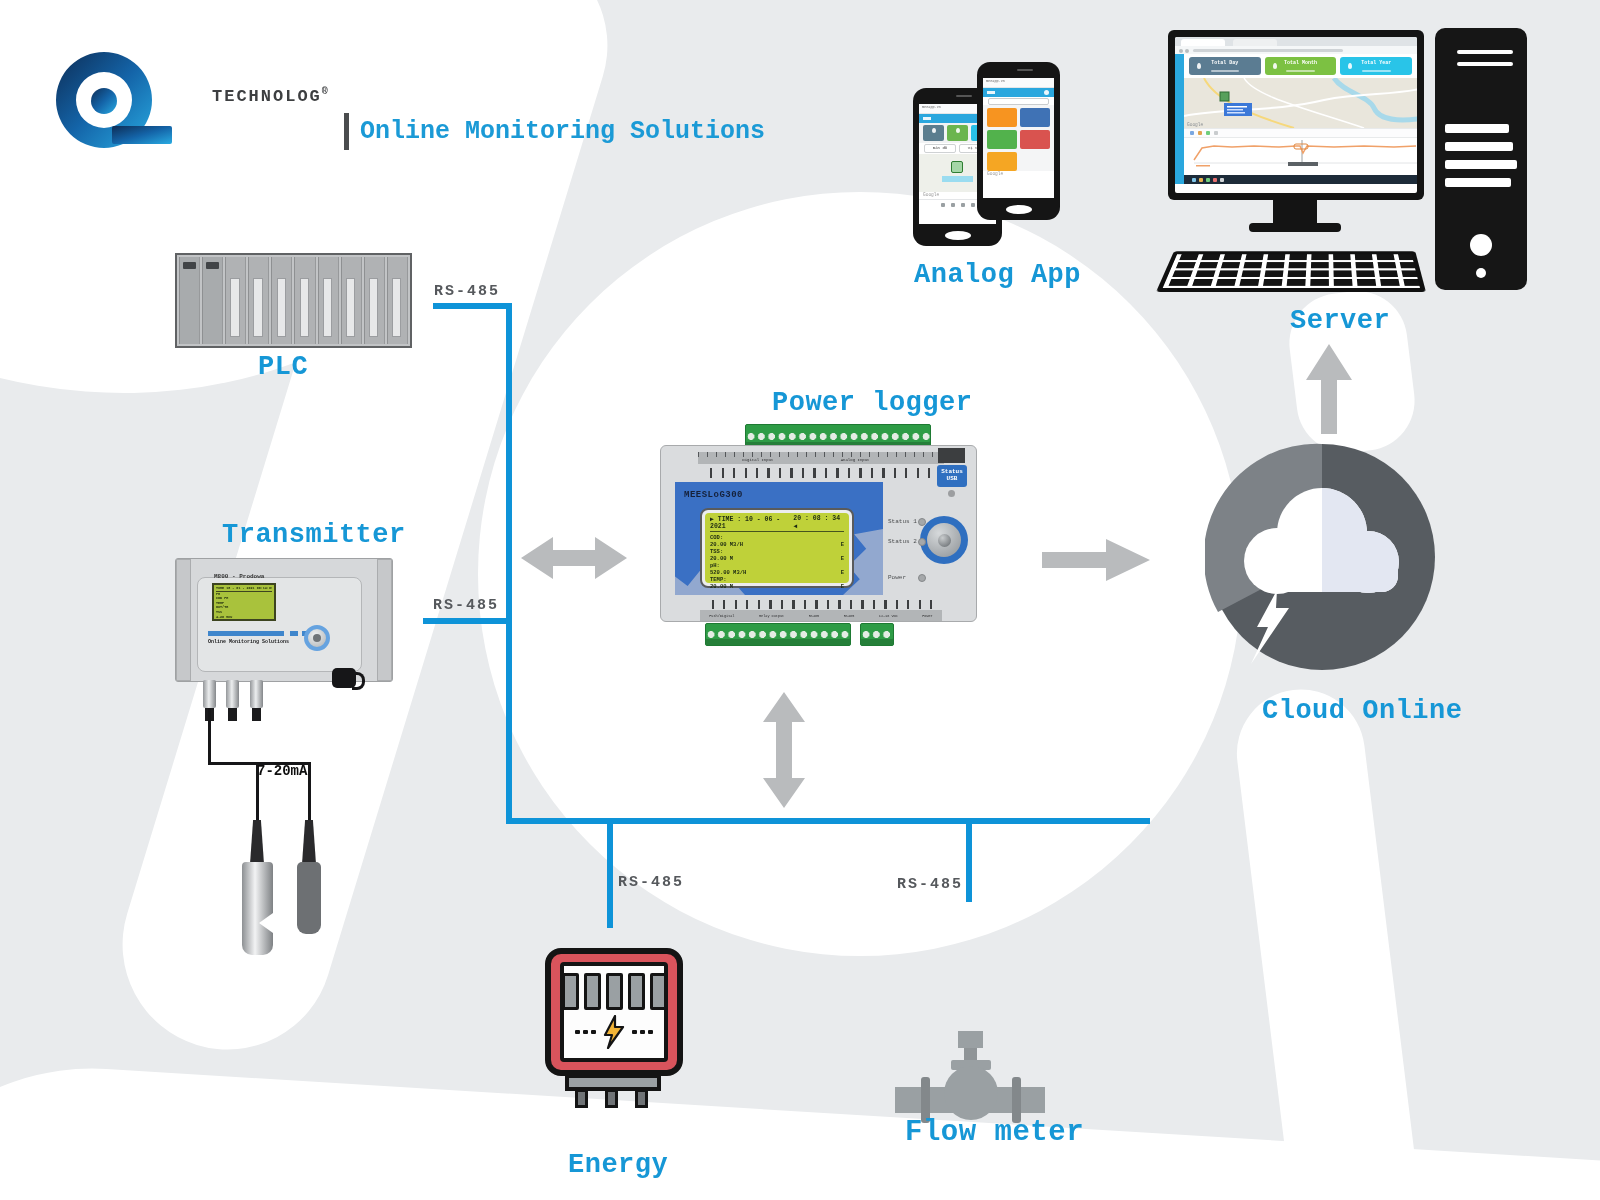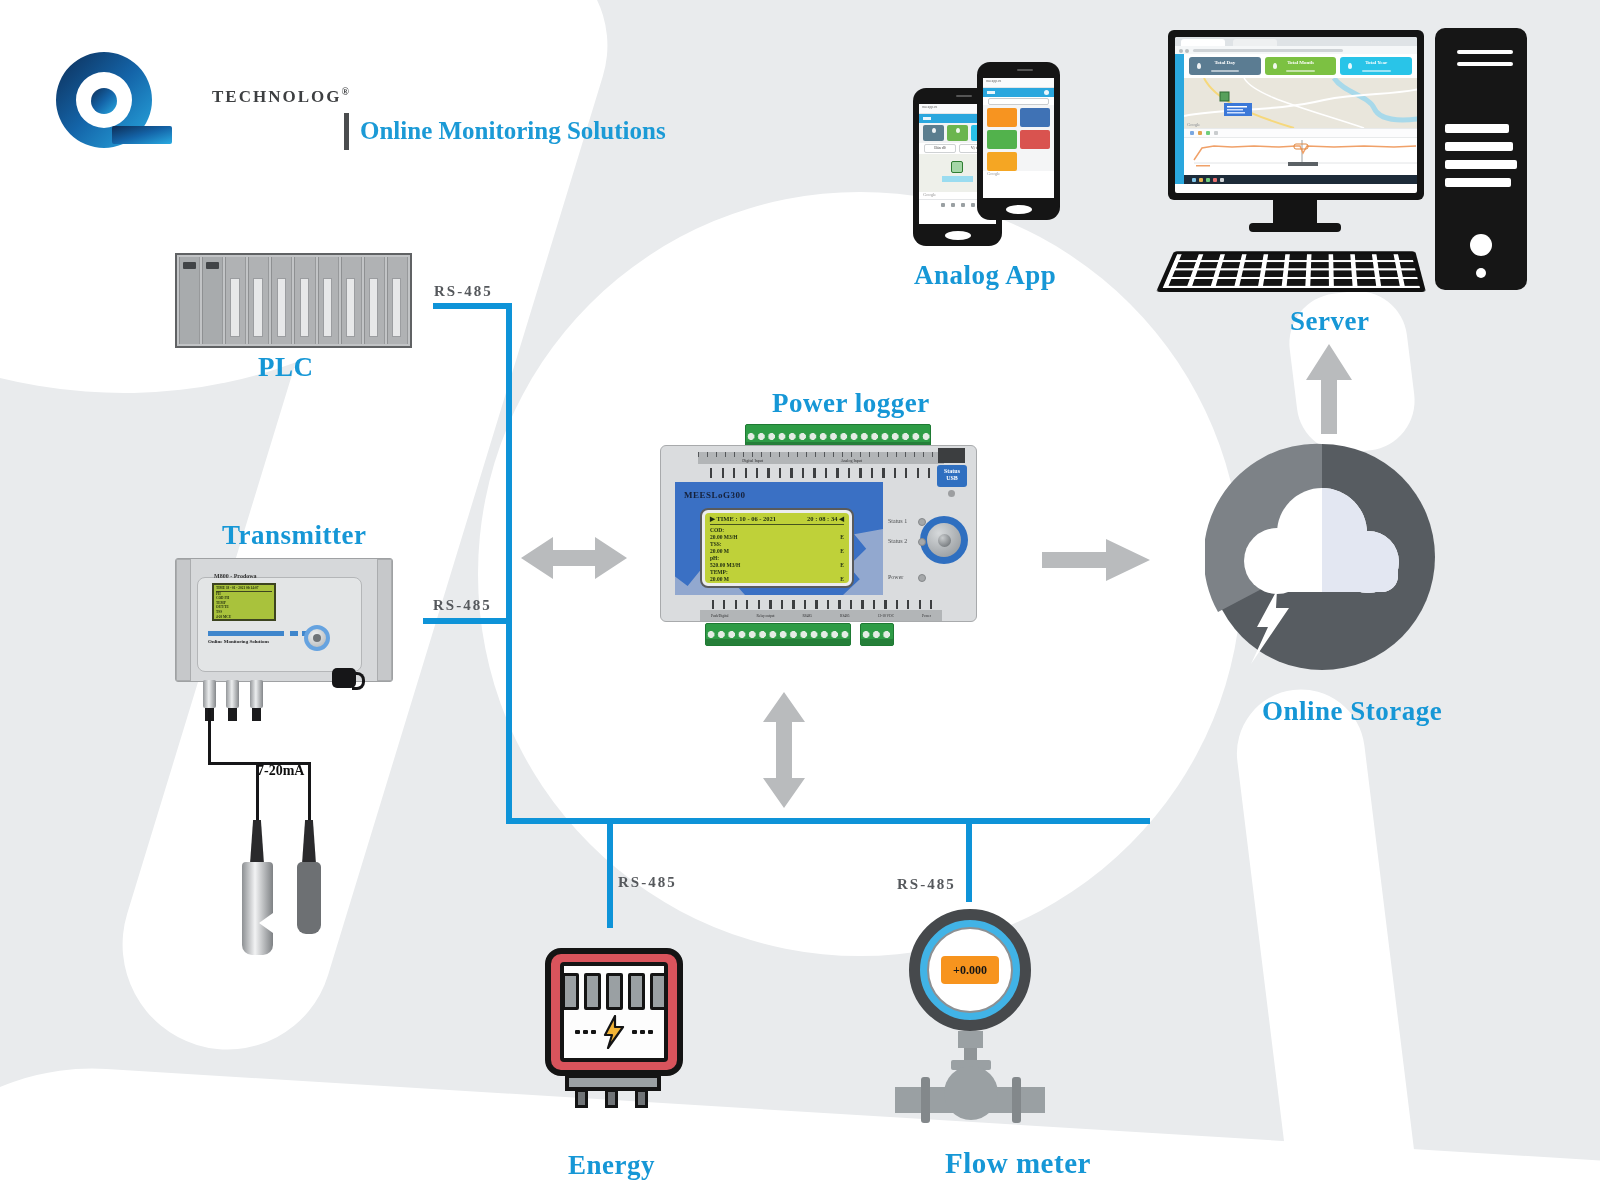--- a/index.html
+++ b/index.html
@@ -1,17 +1,17 @@
 <!DOCTYPE html>
 <html><head>
 <meta charset="utf-8">
 <style>
   html,body{margin:0;padding:0;background:#fff;}
   .canvas{position:relative;width:1600px;height:1200px;background:#e9ebed;overflow:hidden;
-          font-family:Liberation Serif, serif;}
+          font-family:Liberation Mono, monospace;}
   
   .bgshape{position:absolute;background:#fff;z-index:0;}
   .sw1{left:-420px;top:-520px;width:1000px;height:900px;border-radius:50%;transform:rotate(30deg);}
   .sw2{left:260px;top:-80px;width:210px;height:1150px;border-radius:110px;transform:rotate(17deg);}
   .swc{left:478px;top:192px;width:764px;height:764px;border-radius:50%;}
   .sw3{left:-150px;top:1115px;width:2000px;height:500px;border-radius:240px;transform:rotate(3.5deg);}
   .sw4{left:1262px;top:688px;width:128px;height:540px;border-radius:70px;transform:rotate(-7deg);}
   .sw5{left:1293px;top:292px;width:118px;height:160px;border-radius:50px;transform:rotate(-7deg);}
   
   .node-label{position:absolute;z-index:3;font-weight:900;color:#1697d6;font-size:27px;letter-spacing:.5px;}
@@ -483,21 +483,21 @@
         <rect x="66" y="106" width="127" height="46" rx="16"></rect>
       </g>
       <g fill="#e3e7f2" clip-path="url(#cr)">
         <circle cx="72" cy="121" r="33"></circle>
           <circle cx="117" cy="93" r="45"></circle>
           <circle cx="163" cy="122" r="31"></circle>
         <rect x="66" y="106" width="127" height="46" rx="16"></rect>
       </g>
     </svg>
   </div>
-  <div class="node-label" style="left:1262px;top:696px;">Online Storage</div>
+  <div class="node-label" style="left:1262px;top:696px;">Cloud Online</div>
 
   <div class="rs485" style="left:618px;top:874px;">RS-485</div>
   <div class="energy">
     <div class="e-box">
       <div class="e-inner">
         <div class="e-slots">
             <i></i>
             <i></i>
             <i></i>
             <i></i>
@@ -525,21 +525,16 @@
 
   <div class="rs485" style="left:897px;top:876px;">RS-485</div>
   <div class="flow">
     <div class="f-pipe"></div>
     <div class="f-cap" style="left:26px;"></div>
     <div class="f-cap" style="left:117px;"></div>
     <div class="f-stem1"></div>
     <div class="f-stem2"></div>
     <div class="f-flange"></div>
     <div class="f-valve"></div>
-    <div class="f-gauge">
-      <div class="f-face">
-        <div class="f-display">+0.000</div>
-      </div>
-    </div>
-  </div>
-  <div class="node-label" style="left:905px;top:1147px;font-size:29px;margin-left:40px;">Flow meter</div>
+  </div>
+  <div class="node-label" style="left:905px;top:1116px;font-size:29px;">Flow meter</div>
 
 </div>
 
 </body></html>

